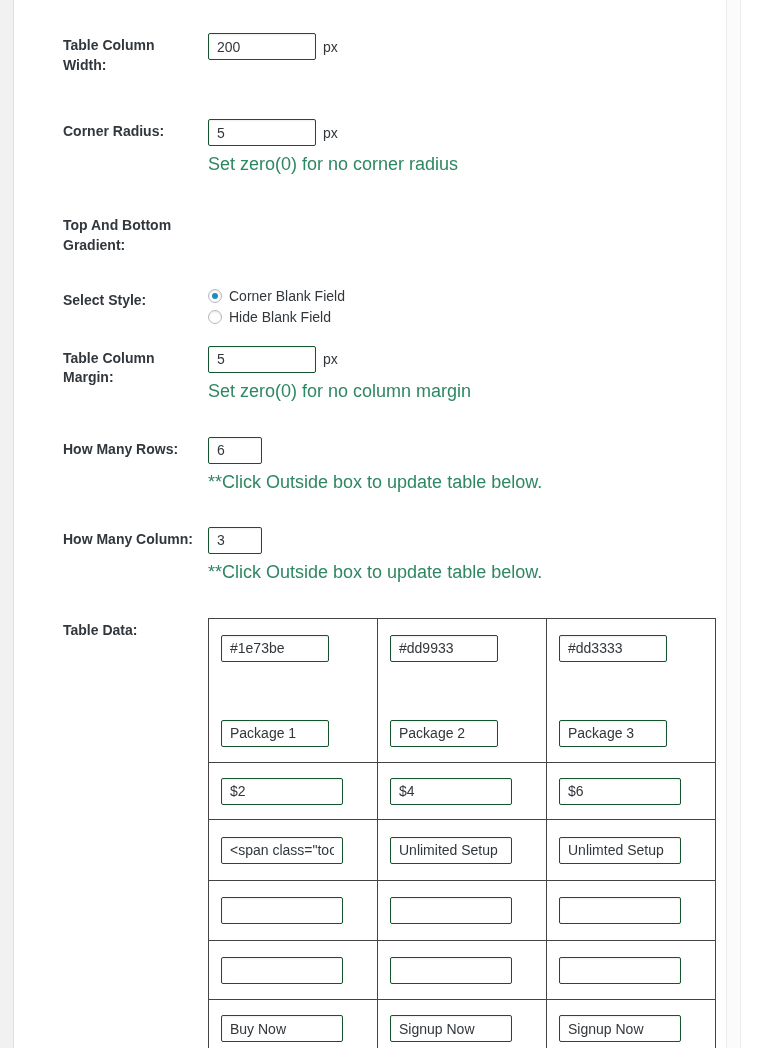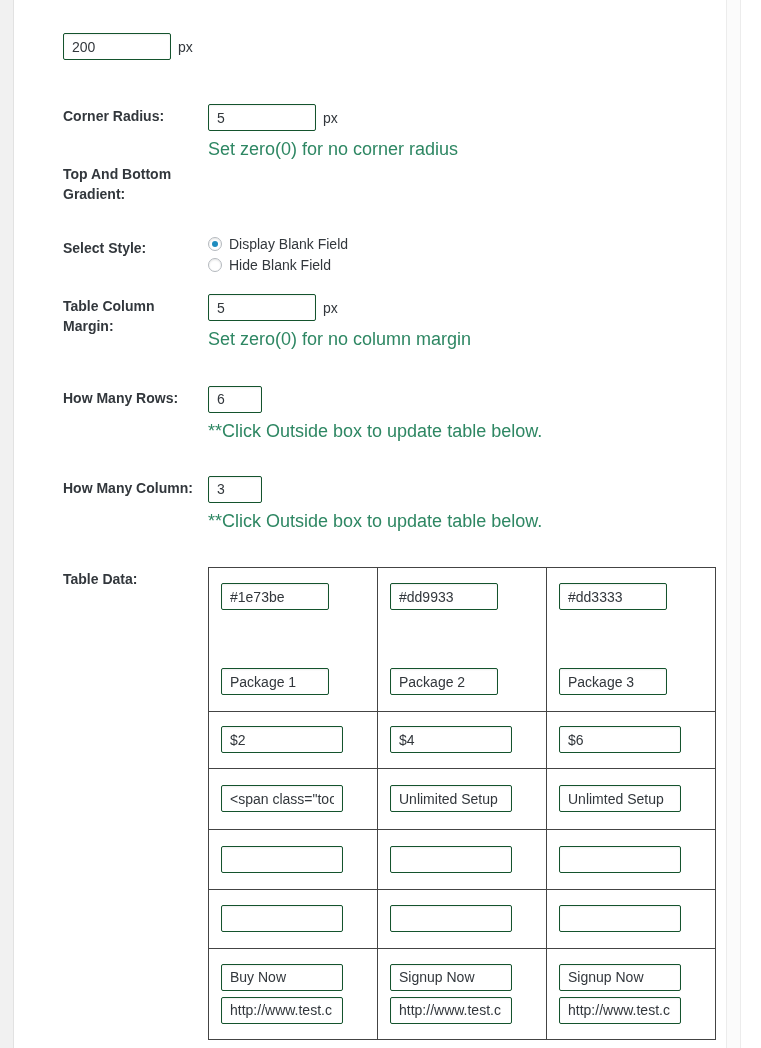--- a/index.html
+++ b/index.html
@@ -33,21 +33,21 @@
                     border-radius:50%; box-shadow:0 1px 1px rgba(0,0,0,.15); }
   
   .radio-line { display:flex; align-items:center; margin-bottom:5px; }
   .radio { width:14px; height:14px; border:1px solid #b4b9be; border-radius:50%;
            background:#fff; margin-right:7px; position:relative;
            box-shadow:inset 0 1px 2px rgba(0,0,0,.1); flex-shrink:0; }
   .radio.checked::after { content:""; position:absolute; left:3px; top:3px; width:6px;
                           height:6px; border-radius:50%; background:#1e8cbe; }
   .radio-label { font-size:14px; color:#32373c; }
   
-  .mb1{margin-bottom:44px}.mb2{}.mb3{margin-bottom:32px}
+  .mb1{margin-bottom:44px}.mb2{margin-bottom:36px}.mb3{margin-bottom:32px}
   .mb4{margin-bottom:16px}.mb5{margin-bottom:33px}.mb6{margin-bottom:32px}.mb7{margin-bottom:33px}
   
   table.data-table { border-collapse:collapse; table-layout:fixed; width:507px; }
   table.data-table td { border:1px solid #444; width:169px; vertical-align:middle;
                         padding:0 0 0 12px;margin-left:32px; }
   td.r1 { height:144px; vertical-align:top; padding-top:17px; }
   td.r2 { height:57px; } td.r3 { height:61px; } td.r4 { height:60px; } td.r5 { height:59px; }
   td.r6 { height:91px; }
   .gap-lg { margin-top:58px; display:block; }
   .w-cell { width:122px; }
@@ -56,20 +56,21 @@
 </style>
 </head>
 <body>
 
 <div class="gutter-left"></div>
 <div class="scrollbar-track"></div>
 
 <div class="content">
 
   <div class="field-row mb1">
+    <div class="field-label">Table Column Width:</div>
     <div class="control">
       <div class="inline">
         <input type="text" class="txt w-med" value="200" style="">
         <span class="suffix">px</span>
       </div>
     </div>
   </div>
 
   <div class="field-row mb2">
     <div class="field-label">Corner Radius:</div>
@@ -84,21 +85,21 @@
 
   <div class="field-row mb3">
     <div class="field-label">Top And Bottom Gradient:</div>
   </div>
 
   <div class="field-row mb4">
     <div class="field-label">Select Style:</div>
     <div class="control">
       <div class="radio-line">
         <span class="radio checked"></span>
-        <span class="radio-label">Display Blank Field</span>
+        <span class="radio-label">Corner Blank Field</span>
       </div>
       <div class="radio-line">
         <span class="radio"></span>
         <span class="radio-label">Hide Blank Field</span>
       </div>
     </div>
   </div>
 
   <div class="field-row mb5">
     <div class="field-label">Table Column Margin:</div>

